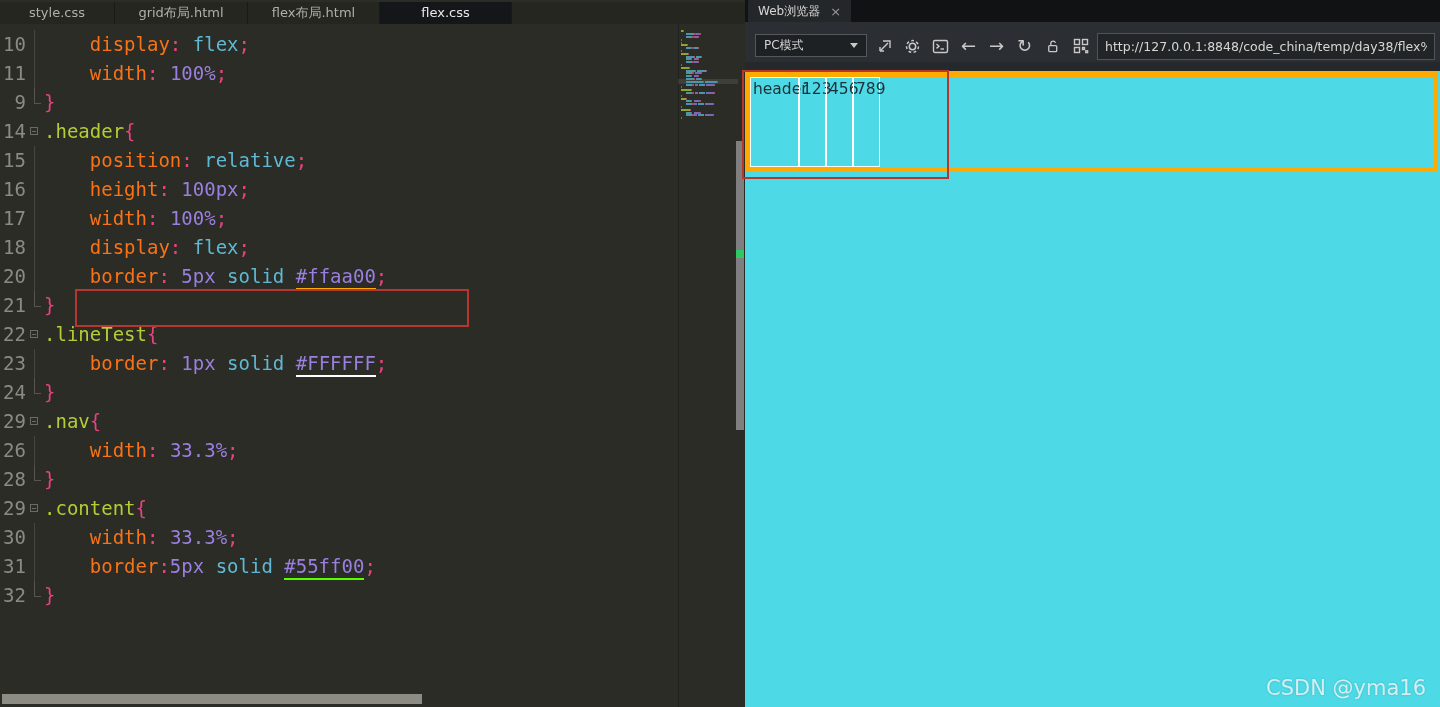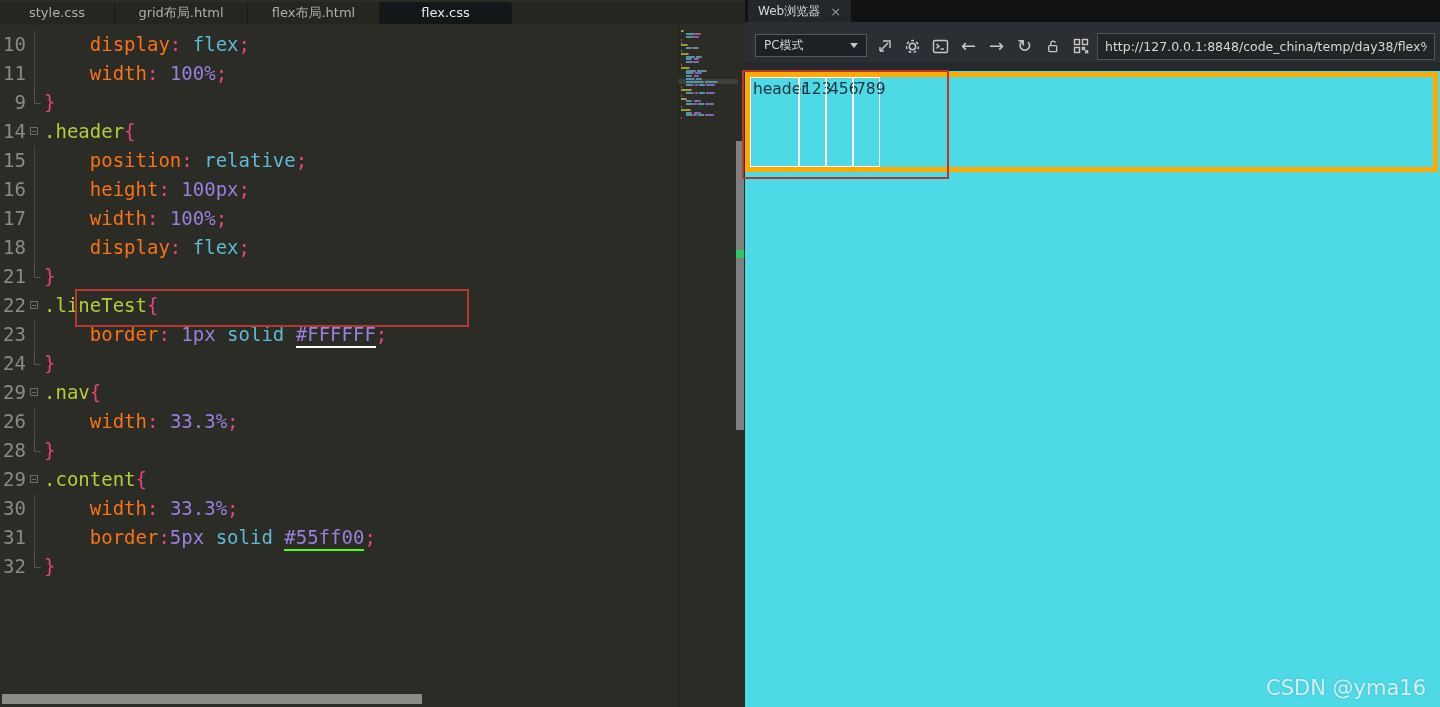--- a/index.html
+++ b/index.html
@@ -130,20 +130,25 @@
         </div>
         <div class="code-line">
           <span class="ln">17</span>
           <span class="fold fold-bar"></span>
           <span class="code-text"><span class="tk-i">    </span><span class="tk-p">width</span><span class="tk-u">:</span><span class="tk-w"> </span><span class="tk-n">100%</span><span class="tk-u">;</span></span>
         </div>
         <div class="code-line">
           <span class="ln">18</span>
           <span class="fold fold-bar"></span>
           <span class="code-text"><span class="tk-i">    </span><span class="tk-p">display</span><span class="tk-u">:</span><span class="tk-w"> </span><span class="tk-k">flex</span><span class="tk-u">;</span></span>
+        </div>
+        <div class="code-line">
+          <span class="ln">20</span>
+          <span class="fold fold-bar"></span>
+          <span class="code-text"><span class="tk-i">    </span><span class="tk-p">border</span><span class="tk-u">:</span><span class="tk-w"> </span><span class="tk-n">5px</span><span class="tk-w"> </span><span class="tk-k">solid</span><span class="tk-w"> </span><span class="tk-h" style="border-bottom: 2px solid rgb(255, 170, 0);">#ffaa00</span><span class="tk-u">;</span></span>
         </div>
         <div class="code-line">
           <span class="ln">21</span>
           <span class="fold fold-end"></span>
           <span class="code-text"><span class="tk-u">}</span></span>
         </div>
         <div class="code-line">
           <span class="ln">22</span>
           <span class="fold fold-open"></span>
           <span class="code-text"><span class="tk-s">.lineTest</span><span class="tk-u">{</span></span>

